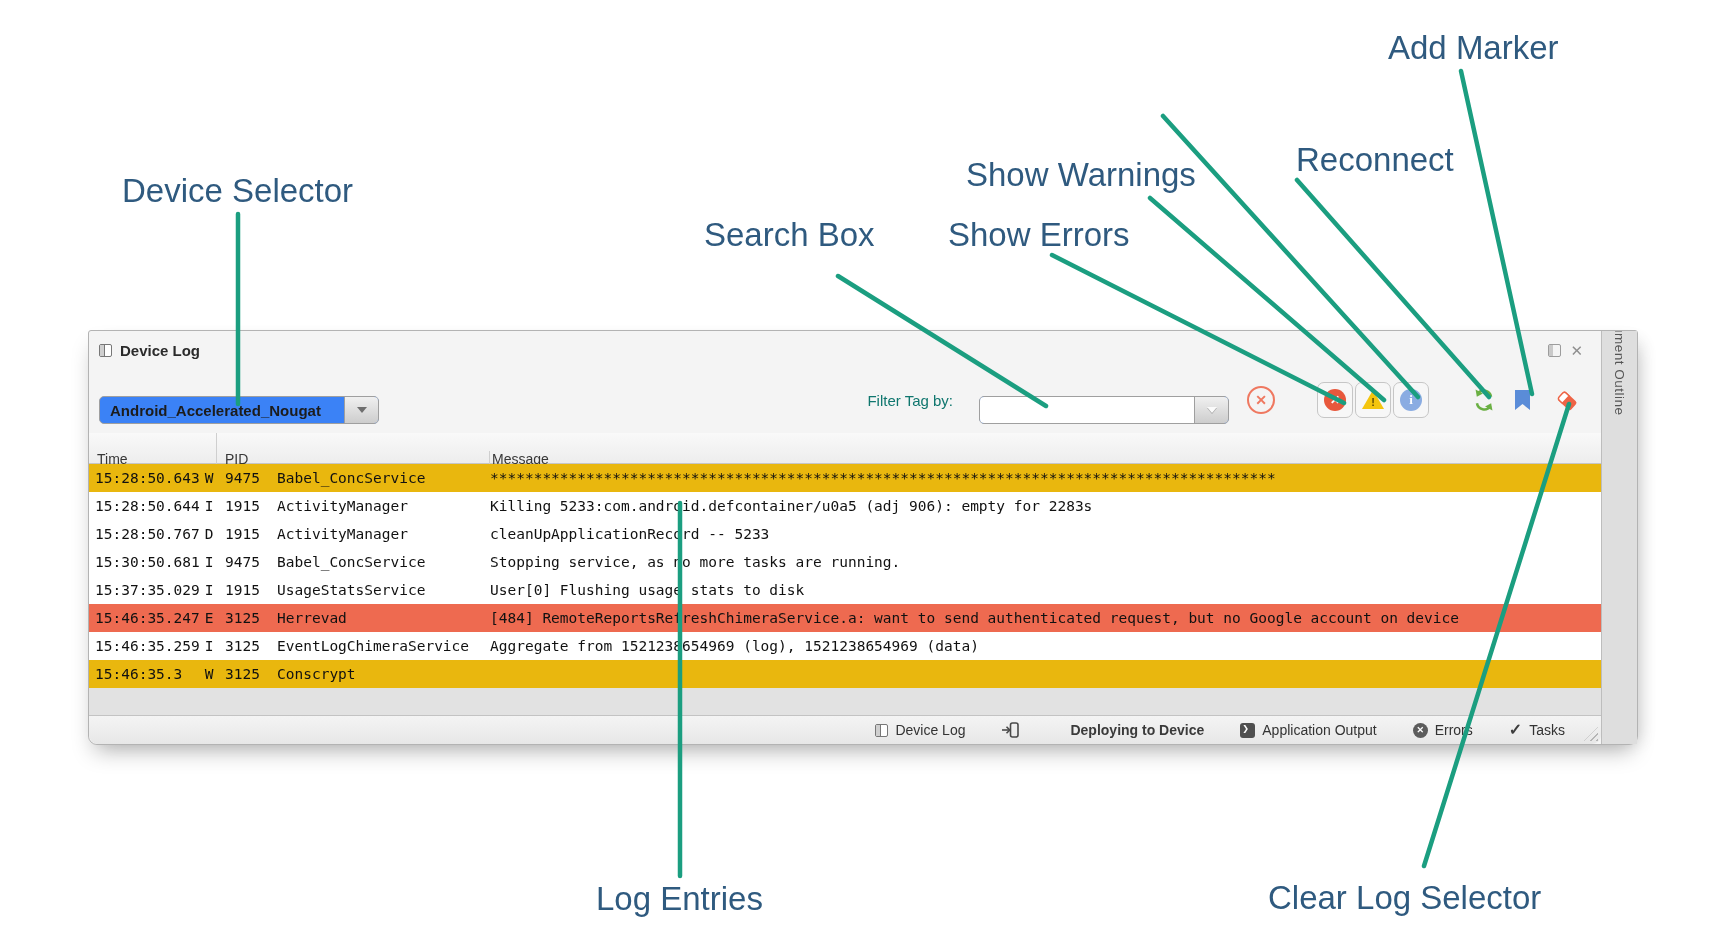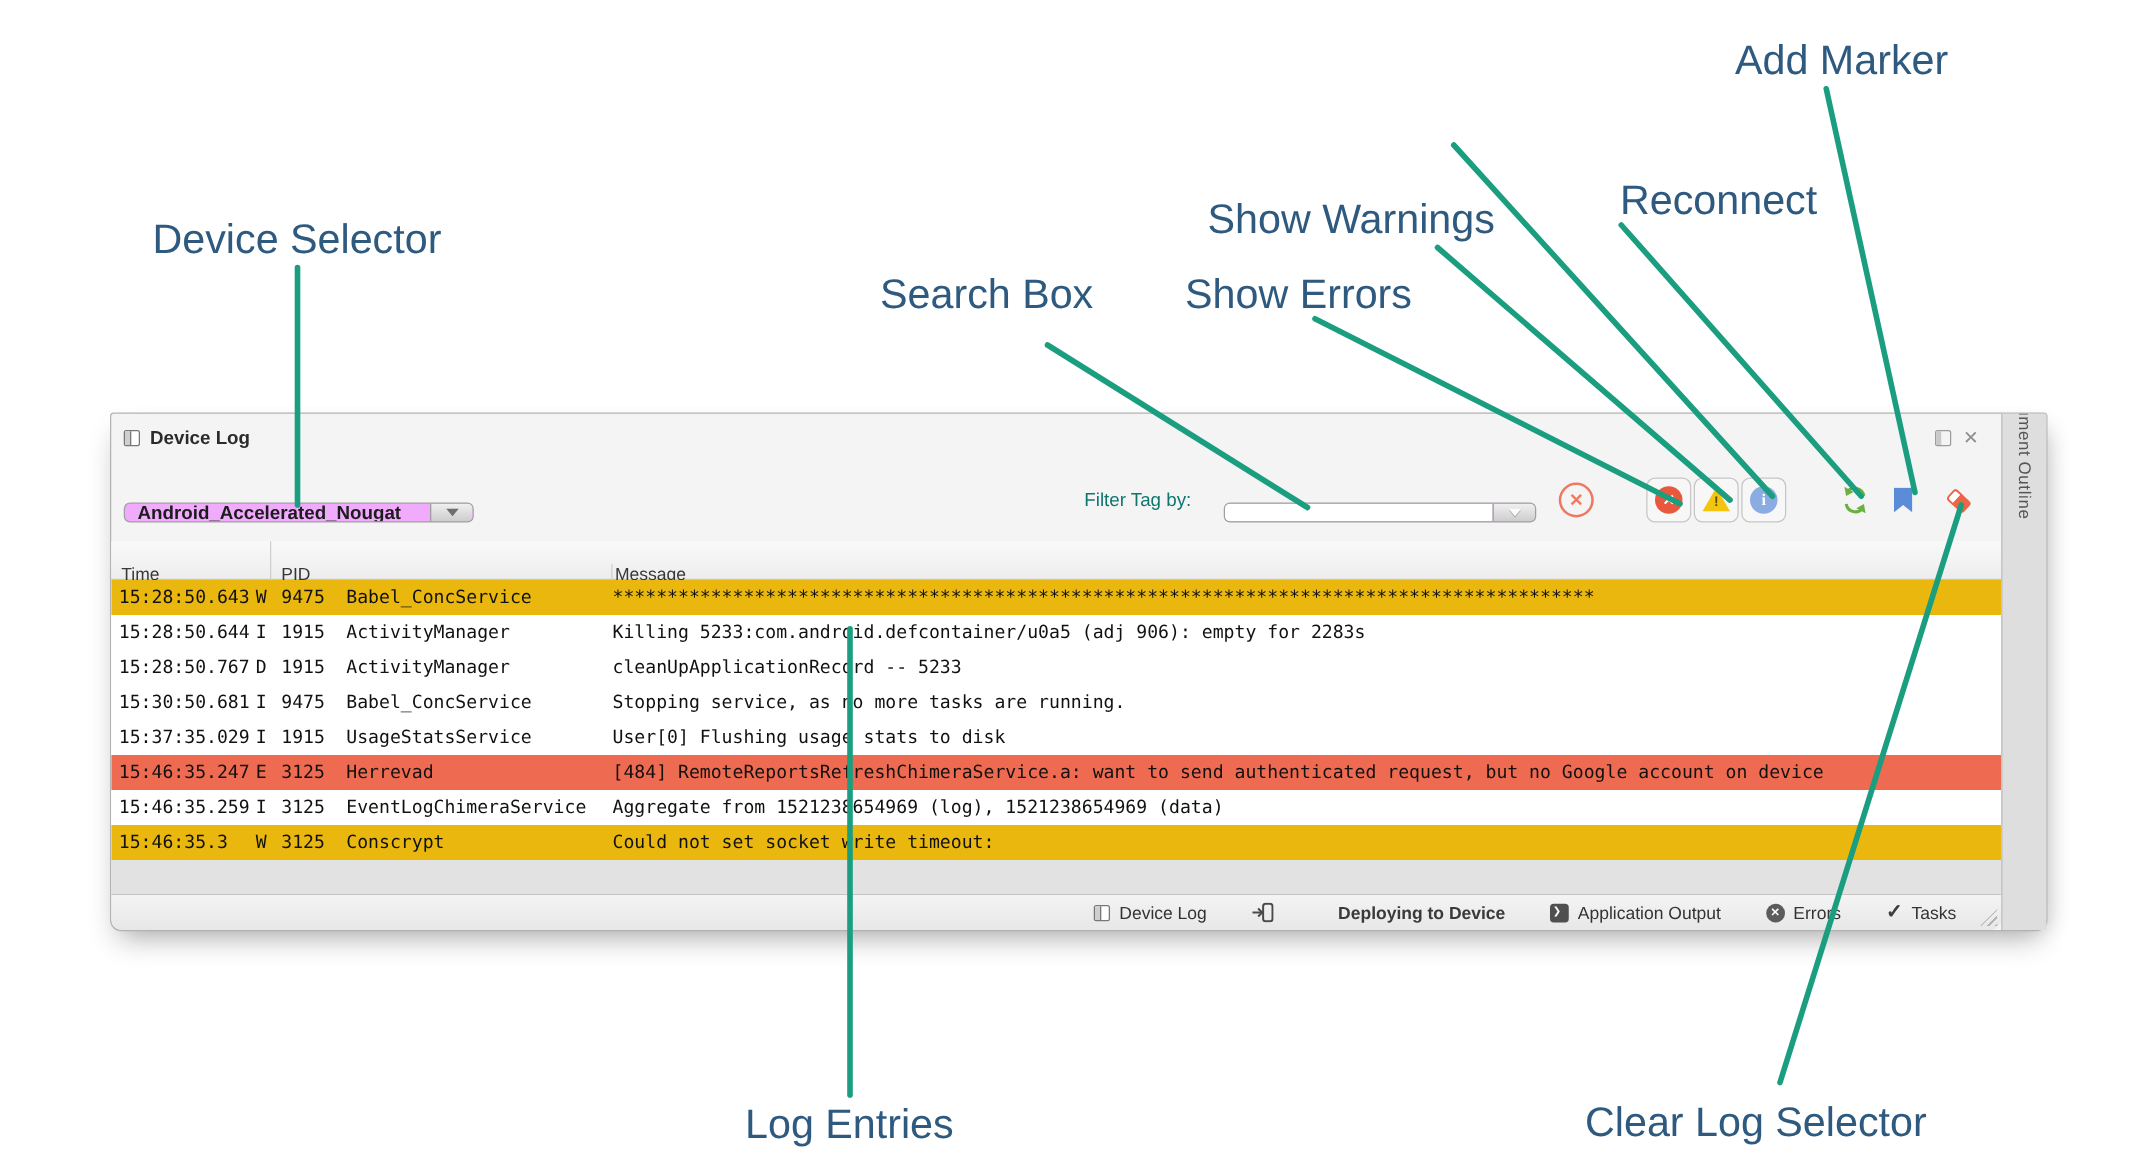--- a/index.html
+++ b/index.html
@@ -25,21 +25,21 @@
   .panel-glyph{width:13px;height:13px;border:1.5px solid #777;border-radius:2px;display:inline-block;position:relative;box-sizing:border-box;background:#fff;}
   .panel-glyph::before{content:"";position:absolute;left:0;top:0;bottom:0;width:4px;background:#cfcfcf;border-right:1px solid #777;}
   .title-text{font-size:15px;font-weight:bold;color:#2b2b2b;margin-left:8px;}
   .win-btns{margin-left:auto;display:flex;align-items:center;gap:9px;}
   .float-glyph{width:13px;height:13px;border:1.5px solid #9c9c9c;border-radius:2px;display:inline-block;position:relative;box-sizing:border-box;}
   .float-glyph::before{content:"";position:absolute;left:0;top:0;bottom:0;width:4px;background:#c9c9c9;}
   .close-glyph{color:#8f8f8f;font-size:15px;line-height:13px;}
 
   
   .toolbar-row{height:66px;display:flex;align-items:center;padding-left:10px;flex:0 0 auto;}
-  .combo{display:flex;height:16px;border:1px solid #9f9f9f;border-radius:5px;background:#f0abfc;overflow:hidden;box-sizing:border-box;margin-top:20px;}
+  .combo{display:flex;height:28px;border:1px solid #9f9f9f;border-radius:5px;background:#3b82f6;overflow:hidden;box-sizing:border-box;margin-top:20px;}
   .combo .val{display:flex;align-items:center;padding:0 10px;font-size:15px;font-weight:600;color:#1c1c1c;white-space:nowrap;}
   .combo-btn{width:33px;background:linear-gradient(#f0f0f0,#cdcdcd);border-left:1px solid #9f9f9f;display:flex;align-items:center;justify-content:center;flex:0 0 auto;}
   .tri-down{width:0;height:0;border-left:5.5px solid transparent;border-right:5.5px solid transparent;border-top:6.5px solid #6e6e6e;}
   .tri-down.light{border-top-color:#fbfbfb;filter:drop-shadow(0 1px 0 rgba(0,0,0,.25));}
   .device-combo{width:280px;margin-right:0;}
   .device-combo .val{flex:1;}
   .filter-label{margin-left:auto;font-size:15px;color:#0f766e;margin-right:26px;}
   .filter-combo{width:250px;margin-right:18px;}
   .filter-combo input{flex:1;border:none;outline:none;font-size:14px;padding:0 8px;min-width:0;background:#fff;color:#222;}
   .filter-clear{width:28px;height:28px;border:2px solid var(--filter-clear-icon);border-radius:50%;box-sizing:border-box;display:flex;align-items:center;justify-content:center;color:var(--filter-clear-icon);font-size:14px;font-weight:bold;margin-right:42px;background:transparent;}
@@ -232,21 +232,20 @@
                 <span class="lc lc-level">I</span>
                 <span class="lc lc-pid">3125</span>
                 <span class="lc lc-tag">EventLogChimeraService</span>
                 <span class="lc lc-message">Aggregate from 1521238654969 (log), 1521238654969 (data)</span>
               </div>
               <div class="log-row hl-warning">
                 <span class="lc lc-time">15:46:35.3</span>
                 <span class="lc lc-level">W</span>
                 <span class="lc lc-pid">3125</span>
                 <span class="lc lc-tag">Conscrypt</span>
-                <span class="lc lc-message">Could not set socket write timeout:</span>
               </div>
             </div>
         </div>
 
         <div class="bottom-bar">
           <span class="bb-item">
             <span class="panel-glyph"></span>
             <span class="lbl">Device Log</span>
           </span>
           <span class="bb-item bold">

